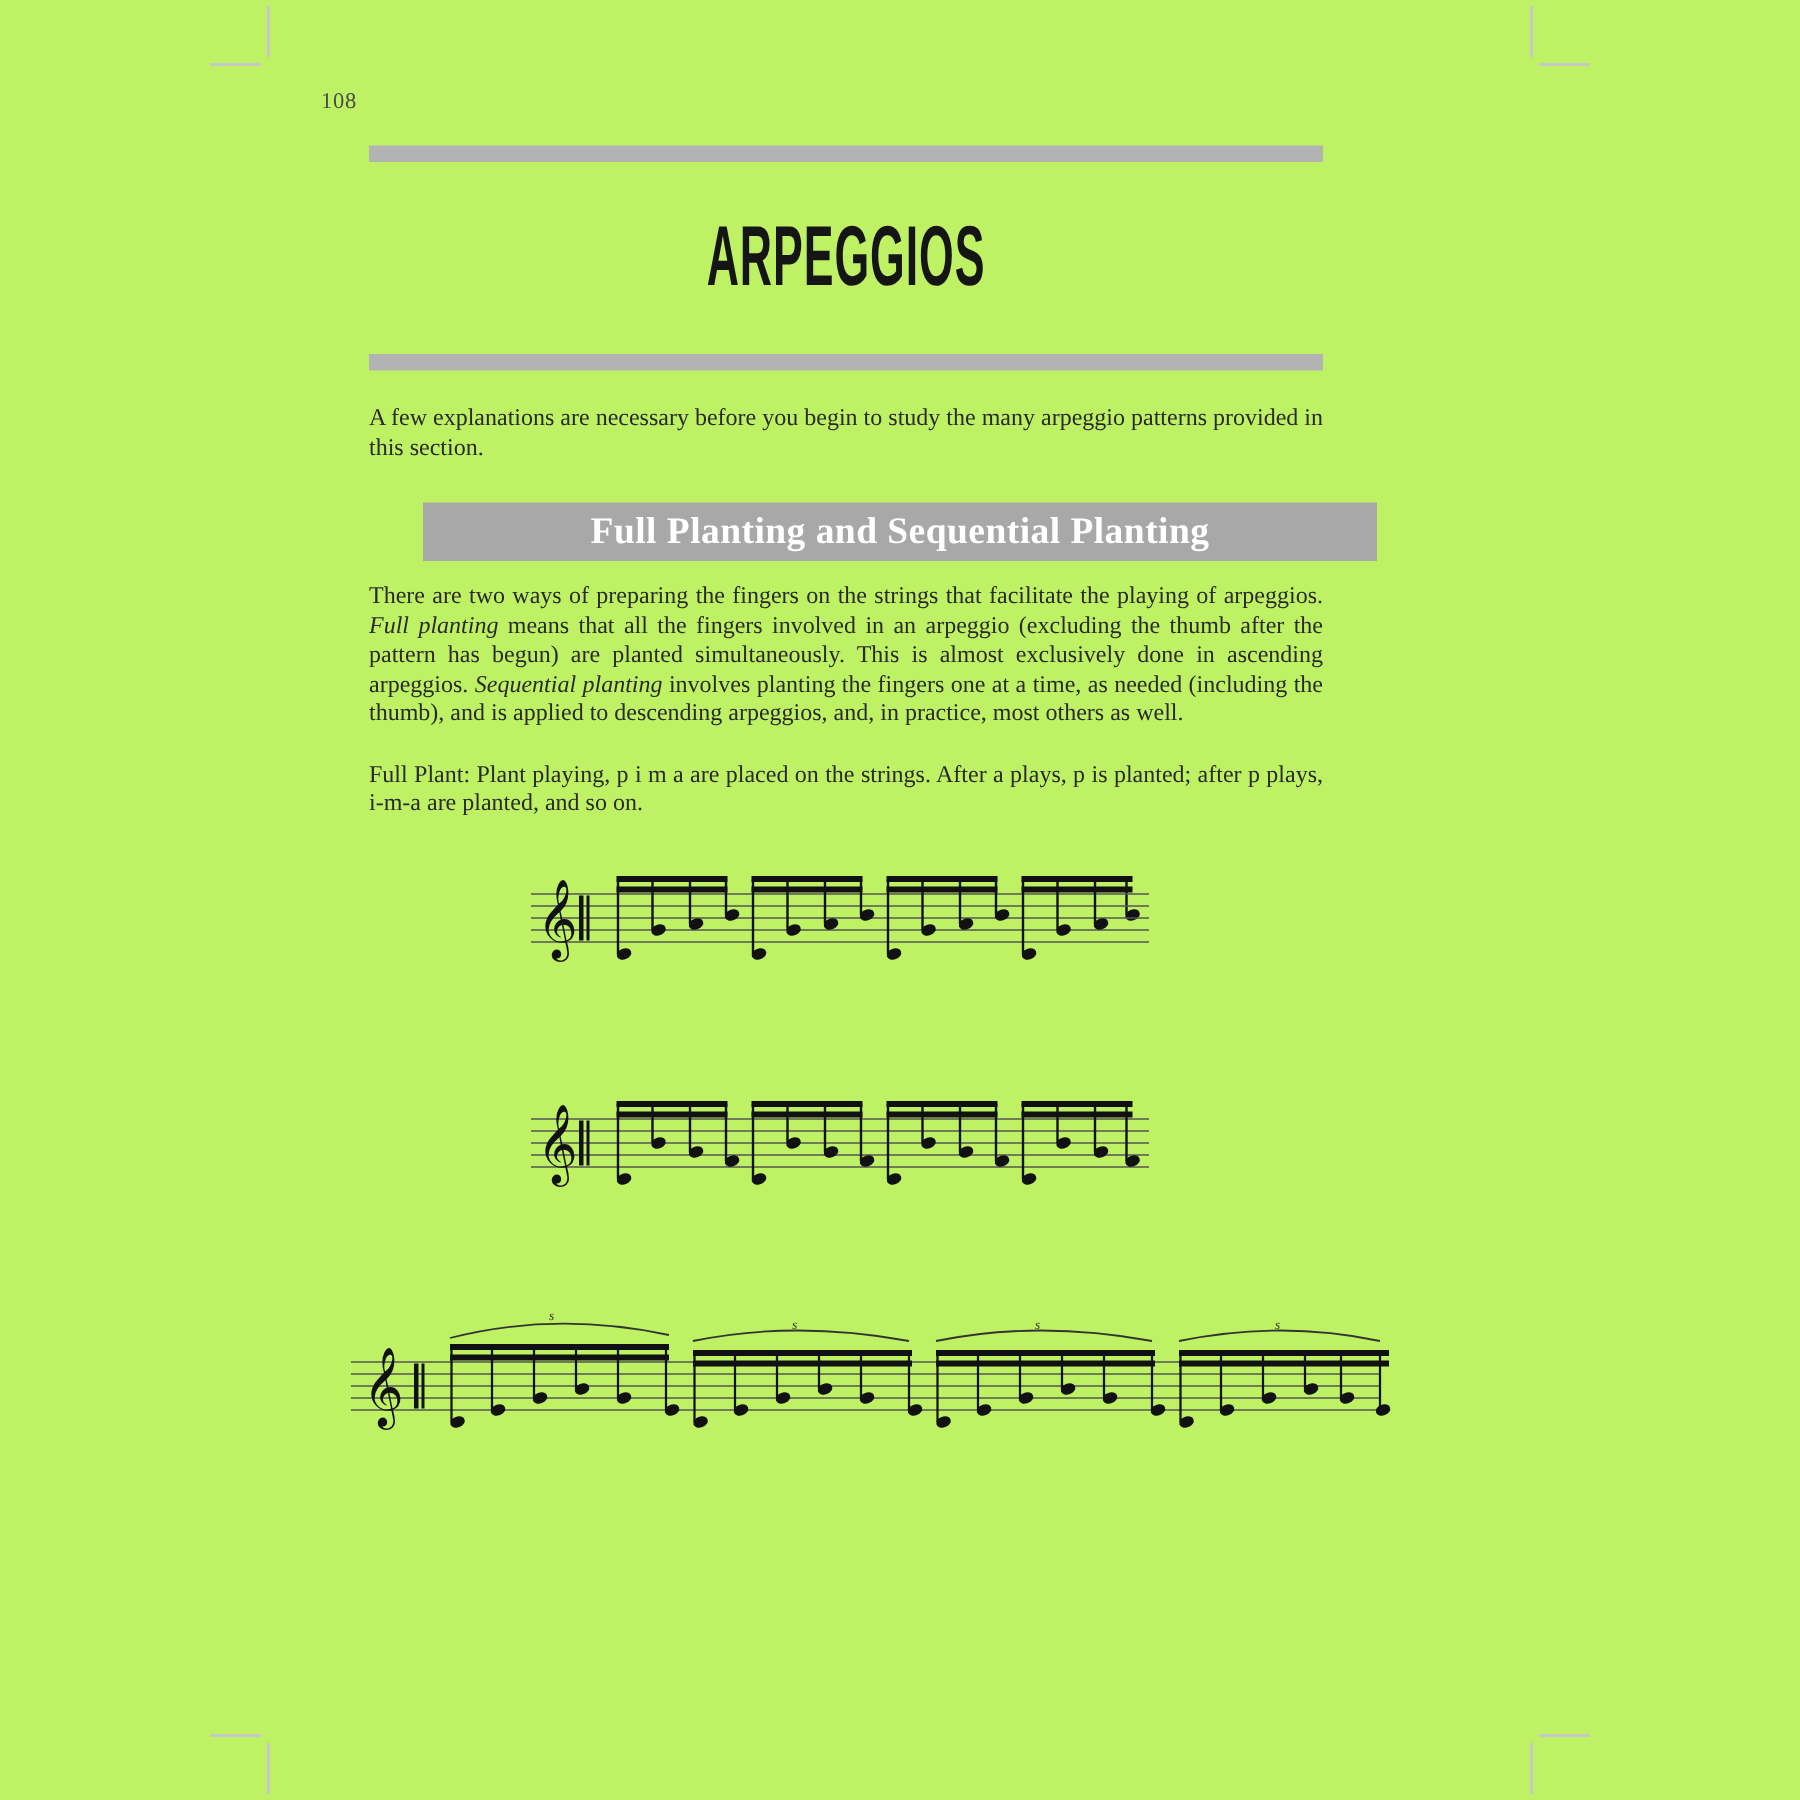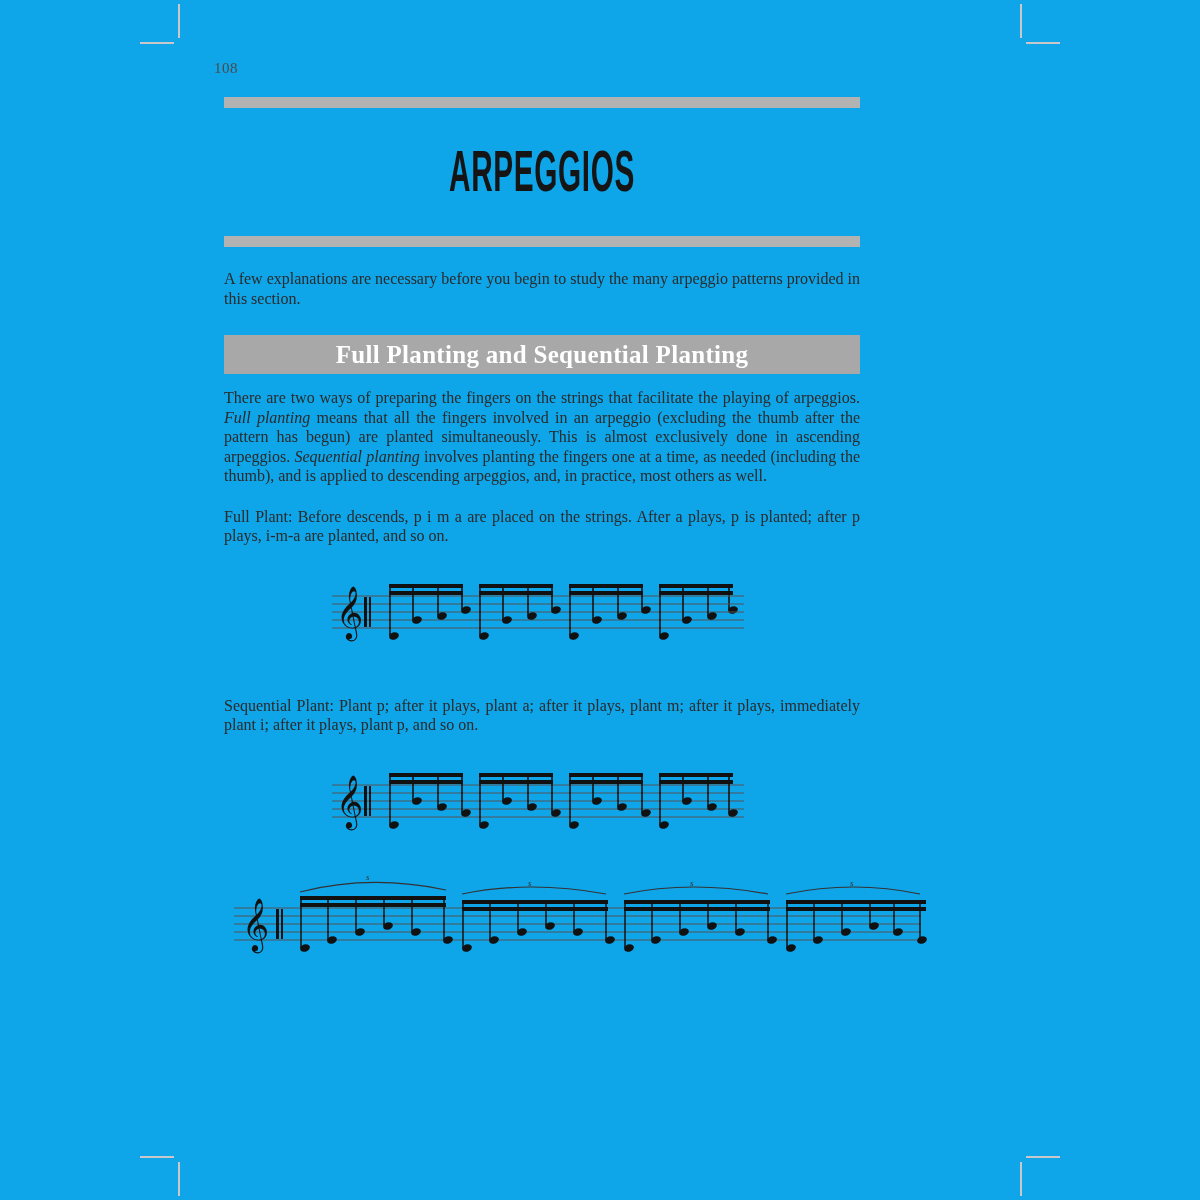--- a/index.html
+++ b/index.html
@@ -11,21 +11,21 @@
     width: 1200px;
     height: 1200px;
     font-family: "Liberation Serif", serif;
     position: relative;
     overflow: hidden;
   }
 
   .page {
     position: absolute;
     inset: 0;
-    background: #0ea5e9;
+    background: #bef264;
   }
 
   
   .crop {
     position: absolute;
     background: transparent;
   }
   .crop .v {
     position: absolute;
     width: 2px;
@@ -49,21 +49,21 @@
   .crop-bl .v { left: 38px; bottom: 0;  height: 34px; }
   .crop-bl .h { left: 0;    bottom: 38px; width: 34px; }
 
   .crop-br { right: 140px; bottom: 4px; width: 60px; height: 60px; }
   .crop-br .v { right: 38px; bottom: 0;  height: 34px; }
   .crop-br .h { right: 0;    bottom: 38px; width: 34px; }
 
   
   .content {
     position: absolute;
-    left: 224px;
+    left: 246px;
     top: 0;
     width: 636px;
   }
 
   .folio {
     position: absolute;
     left: 214px;
     top: 60px;
     font-family: "Liberation Serif", serif;
     font-size: 15px;
@@ -112,20 +112,21 @@
   .gap-a { height: 22px; }
   .gap-b { height: 27px; }
 
   .section-band {
     width: 636px;
     height: 39px;
     background: #a8a8a8;
     display: flex;
     align-items: center;
     justify-content: center;
+    margin-left: 36px;
   }
   .section-band span {
     font-family: "Liberation Serif", serif;
     font-weight: bold;
     font-size: 25px;
     color: #ffffff;
     letter-spacing: 0.3px;
     filter: blur(0.2px);
   }
 
@@ -177,21 +178,21 @@
     <div class="section-band">
       <span>Full Planting and Sequential Planting</span>
     </div>
 
     <div style="height:14px"></div>
 
     <p class="body"><span>There are two ways of preparing the fingers on the strings that facilitate the playing of arpeggios.  </span><em>Full planting</em><span> means that all the fingers involved in an arpeggio (excluding the thumb after the pattern has begun) are planted simultaneously.  This is almost exclusively done in ascending arpeggios.  </span><em>Sequential planting</em><span> involves planting the fingers one at a time, as needed (including the thumb), and is applied to descending arpeggios, and, in practice, most others as well.</span></p>
 
     <div style="height:21px"></div>
 
-    <p class="body">Full Plant:  Before descends, p i m a are placed on the strings.  After a plays, p is planted; after p plays, i-m-a are planted, and so on.</p>
+    <p class="body">Full Plant:  Plant playing, p i m a are placed on the strings.  After a plays, p is planted; after p plays, i-m-a are planted, and so on.</p>
 
     <div style="height:22px"></div>
 
     <div class="staff-wrap">
       <svg width="636" height="100" viewBox="0 0 636 100" xmlns="http://www.w3.org/2000/svg">
         <g stroke="#555" stroke-width="1">
           <line x1="108" y1="28" x2="492" y2="28"></line>
           <line x1="108" y1="36" x2="492" y2="36"></line>
           <line x1="108" y1="44" x2="492" y2="44"></line>
           <line x1="108" y1="52" x2="492" y2="52"></line>
@@ -267,21 +268,20 @@
           <line x1="492" y1="36" x2="520" y2="36"></line>
           <line x1="492" y1="44" x2="520" y2="44"></line>
           <line x1="492" y1="52" x2="520" y2="52"></line>
           <line x1="492" y1="60" x2="520" y2="60"></line>
         </g>
       </svg>
     </div>
 
     <div style="height:28px"></div>
 
-    <p class="body">Sequential Plant:  Plant p; after it plays, plant a; after it plays, plant m; after it plays, immediately plant i; after it plays, plant p, and so on.</p>
 
     <div style="height:22px"></div>
 
     <div class="staff-wrap">
       <svg width="636" height="100" viewBox="0 0 636 100" xmlns="http://www.w3.org/2000/svg">
         <g stroke="#555" stroke-width="1">
           <line x1="108" y1="28" x2="520" y2="28"></line>
           <line x1="108" y1="36" x2="520" y2="36"></line>
           <line x1="108" y1="44" x2="520" y2="44"></line>
           <line x1="108" y1="52" x2="520" y2="52"></line>

